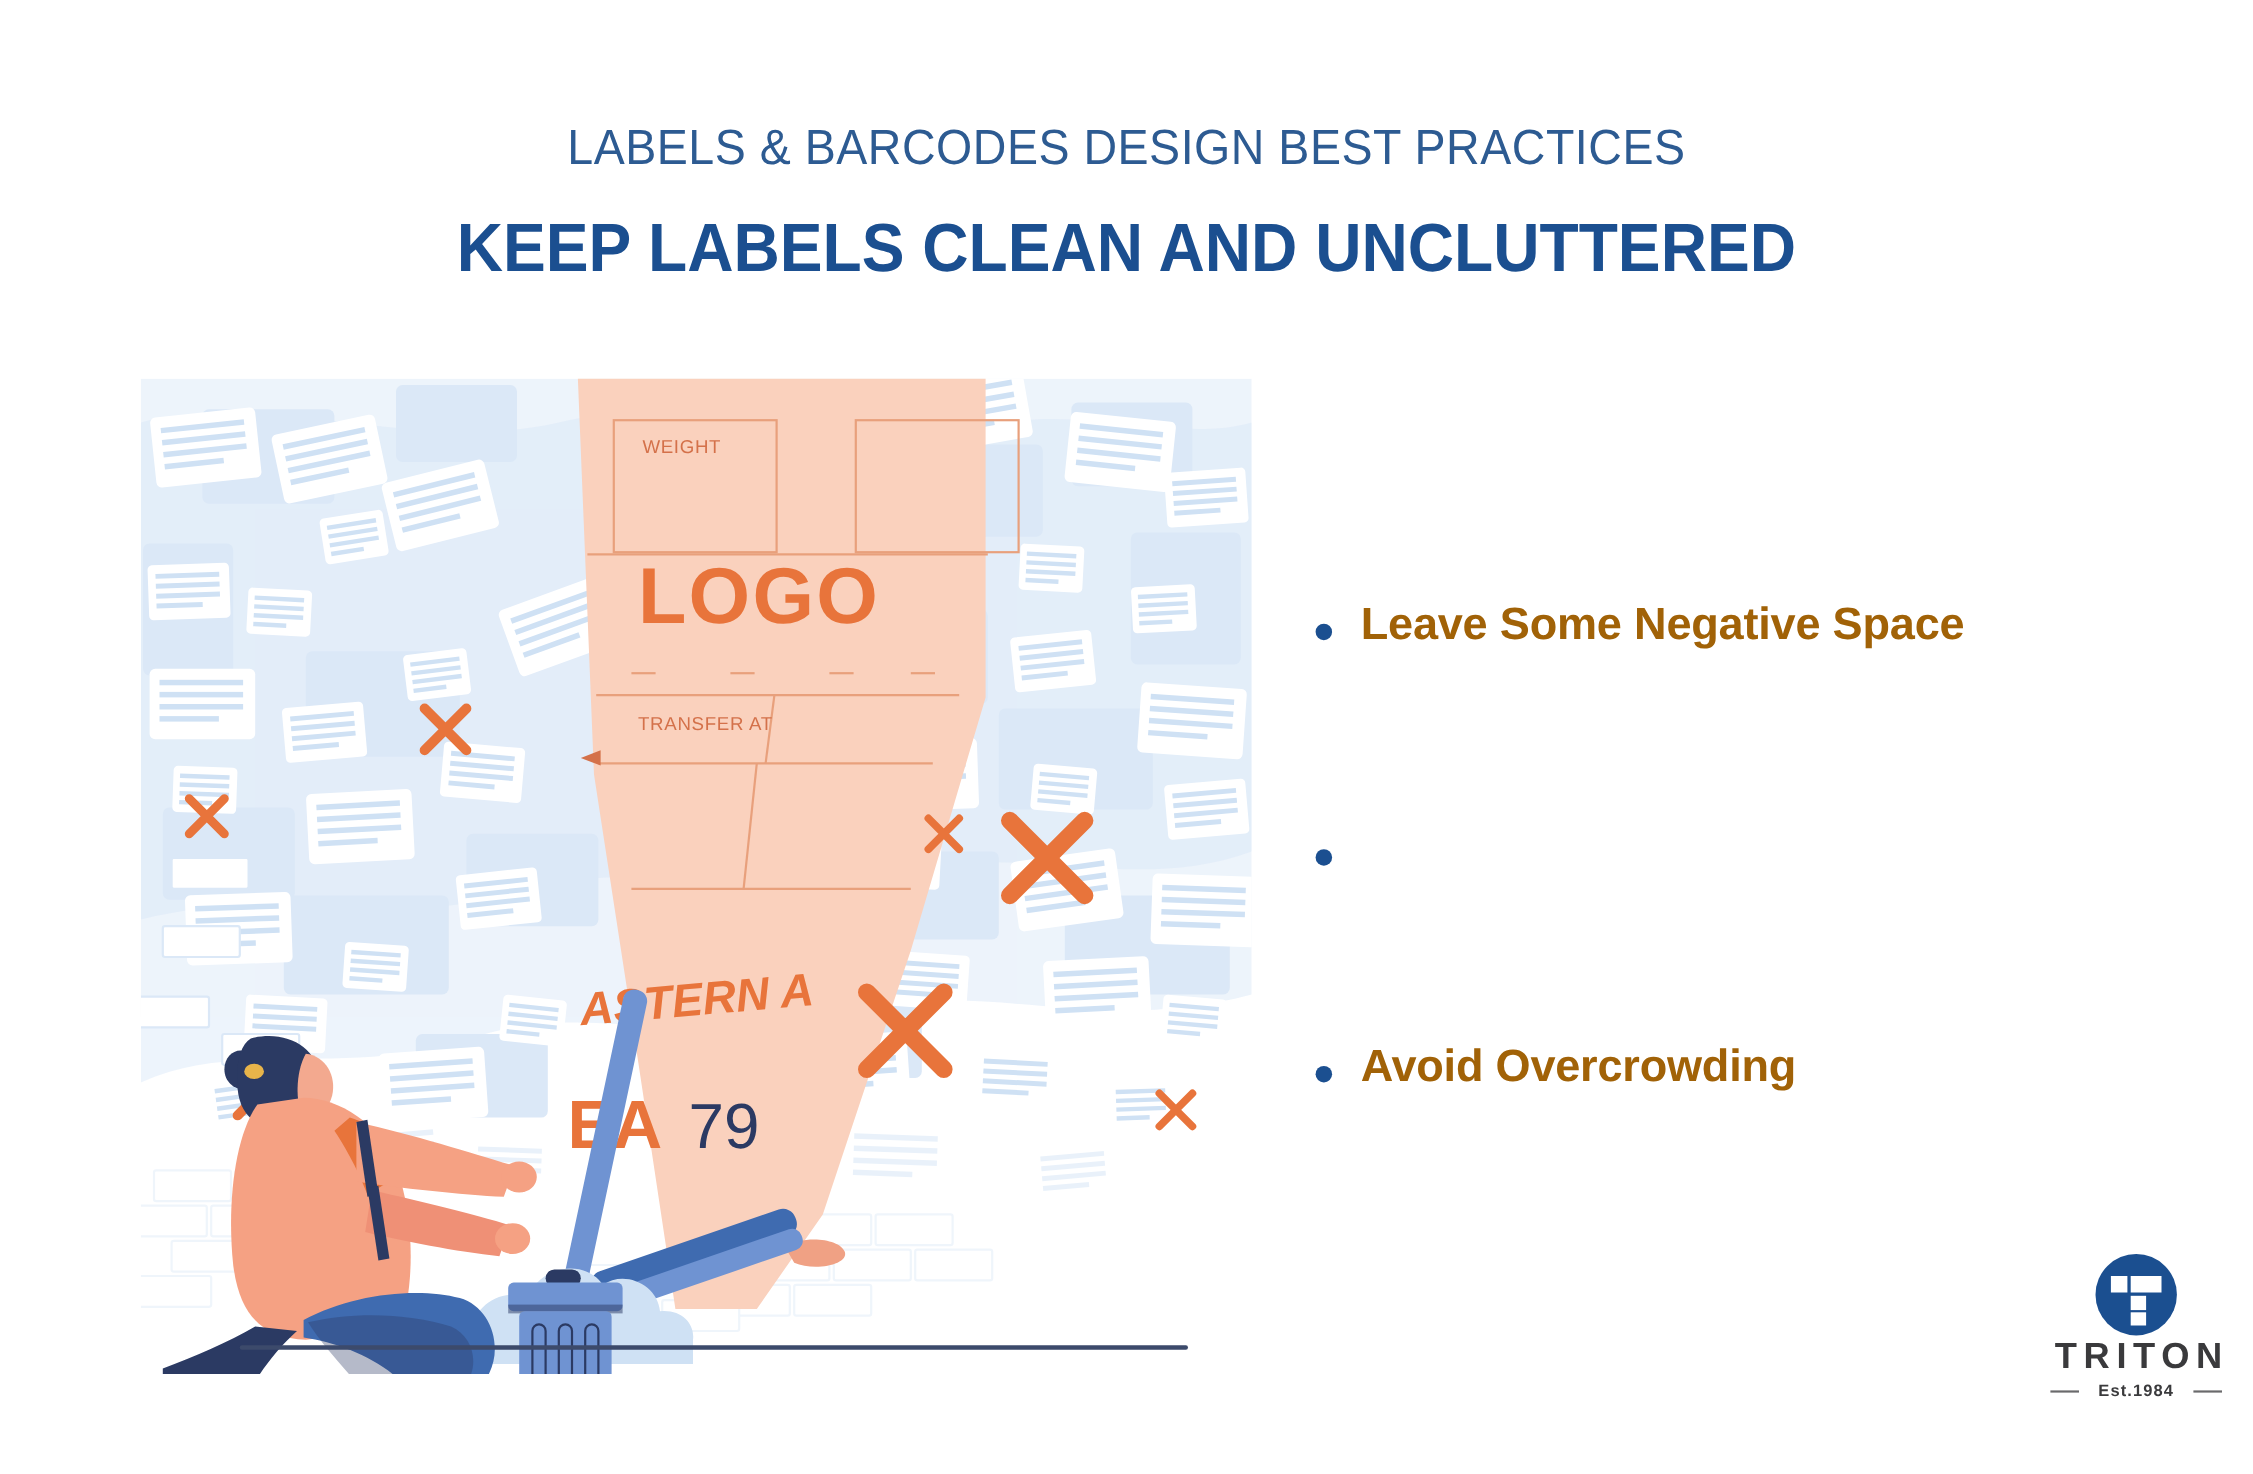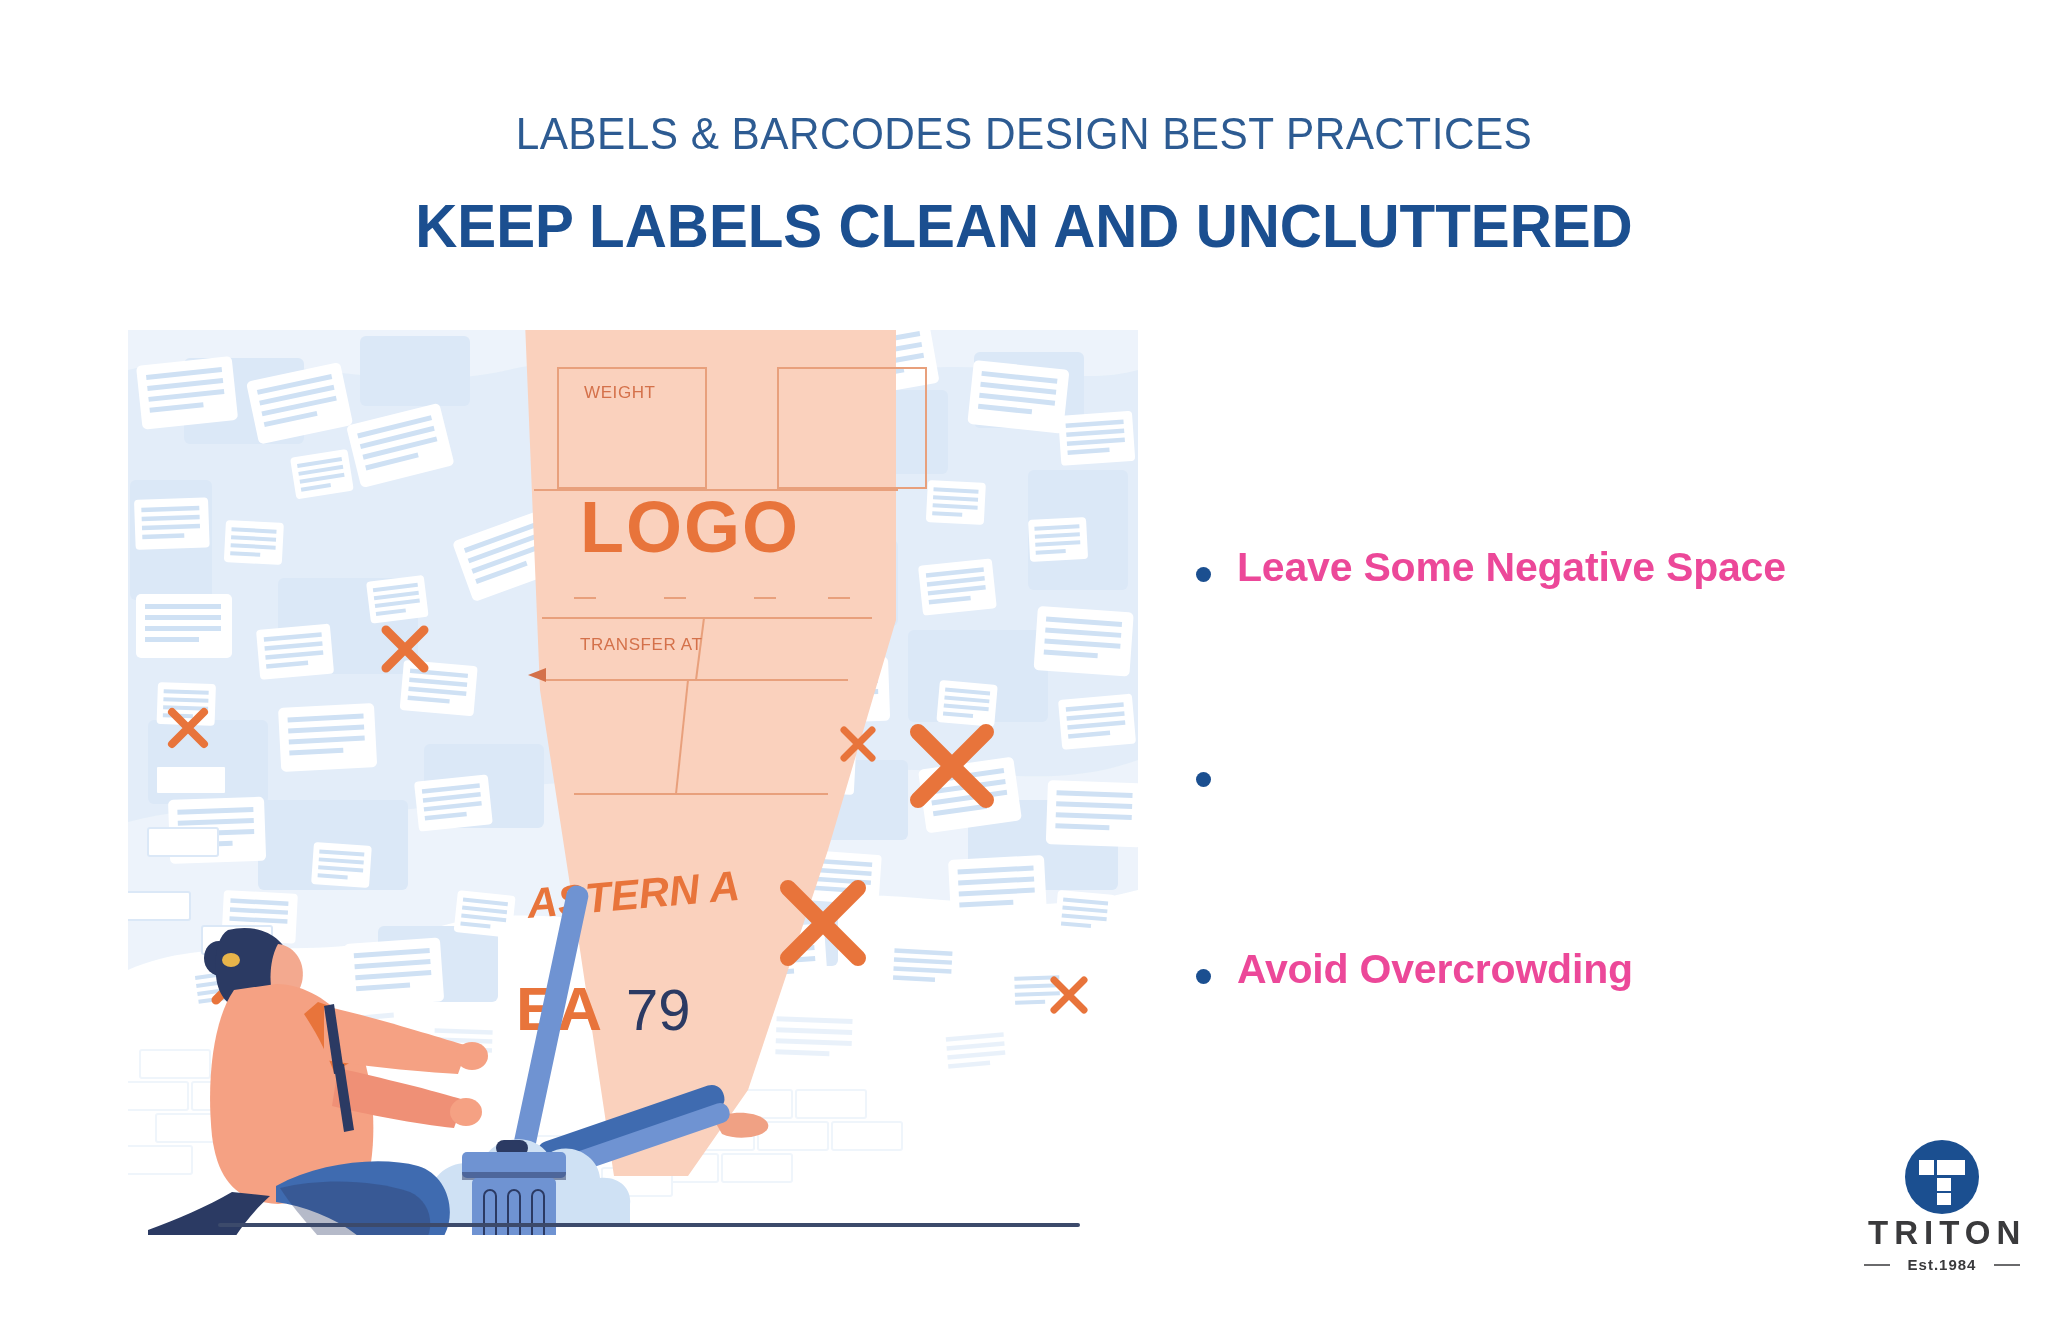--- a/index.html
+++ b/index.html
@@ -36,27 +36,27 @@
   .bullet{
     display:flex;align-items:flex-start;gap:26px;
     margin-bottom:160px;
   }
   .bullet:last-child{margin-bottom:16px;}
   .dot{
     width:15px;height:15px;border-radius:50%;
     background:#1b4f90;flex:0 0 auto;margin-top:22px;
   }
   .btext{
-    font-size:41px;font-weight:700;color:#ec4899;
+    font-size:41px;font-weight:700;color:#a16207;
     line-height:1.1;letter-spacing:-.2px;
   }
 
   
   .illus{
-    position:absolute;left:128px;top:330px;
+    position:absolute;left:128px;top:344px;
     width:1010px;height:905px;
     overflow:hidden;
   }
   .illus svg{display:block;}
 
   
   .logo{
     position:absolute;left:1862px;top:1140px;width:160px;text-align:center;
   }
   .logo-mark{

